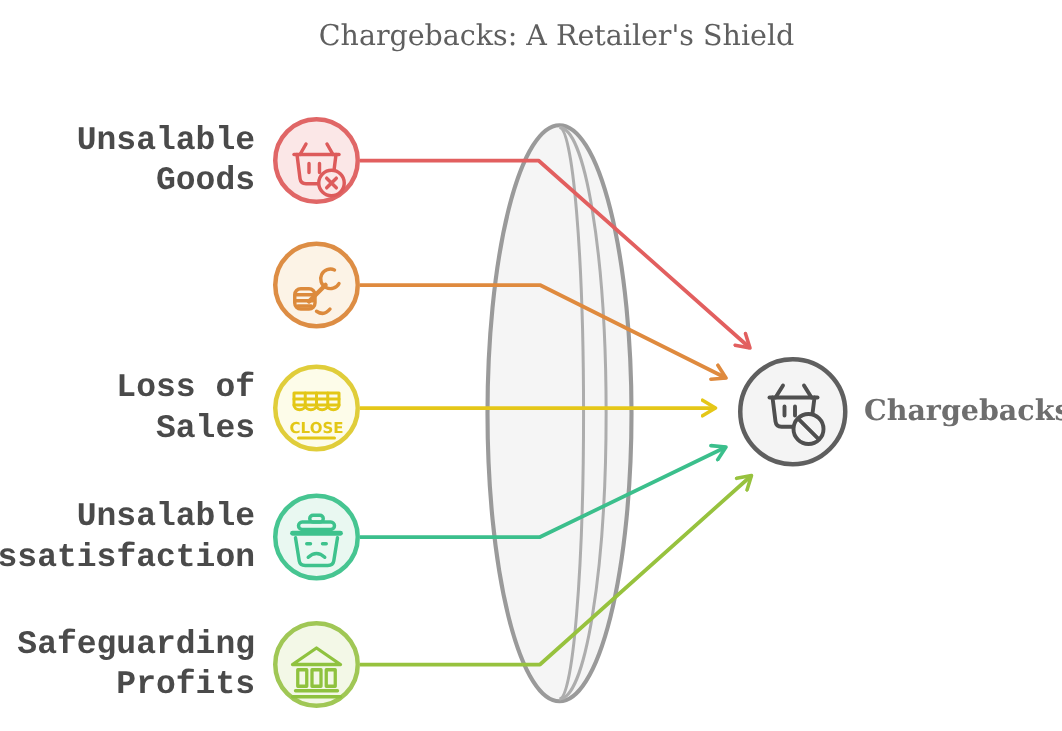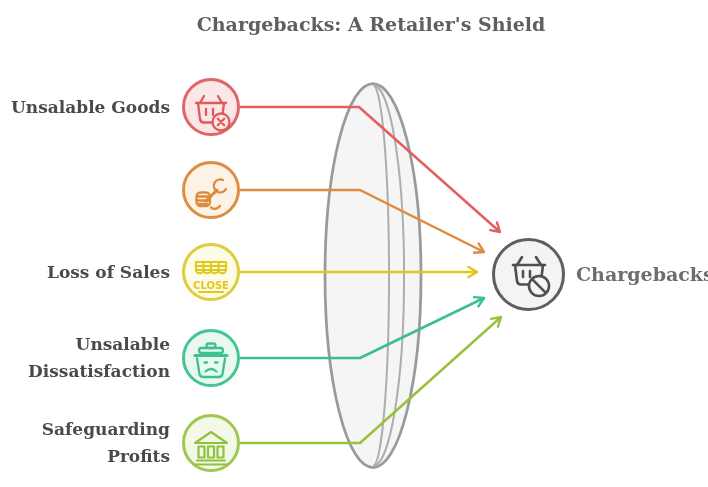--- a/index.html
+++ b/index.html
@@ -1,23 +1,23 @@
 <!DOCTYPE html>
 <html><head>
 <meta charset="utf-8">
 <style>
   html,body{margin:0;padding:0;background:#ffffff;}
   .canvas{position:relative;width:708px;height:487px;background:#ffffff;overflow:hidden;
           font-family:"DejaVu Serif", serif;}
   .title{position:absolute;left:34px;top:13px;width:674px;text-align:center;
-         font-size:19px;font-weight:bold;color:#5f5f5f;}
+         font-size:19px;font-weight:normal;color:#5f5f5f;}
   .layer{position:absolute;left:0;top:0;}
   .src-label{position:absolute;left:8px;width:162px;height:100px;
              display:flex;align-items:center;justify-content:flex-end;
-             text-align:right;font-size:17px;font-weight:bold;color:#4a4a4a;line-height:27px;}
+             text-align:right;font-size:22px;font-weight:bold;color:#4a4a4a;line-height:27px;font-family:Liberation Mono, monospace;}
   .lbl1{top:57px;} .lbl2{top:140px;} .lbl3{top:222px;} .lbl4{top:308px;} .lbl5{top:393px;}
   .icon-circle{position:absolute;left:182px;width:58px;height:58px;border-radius:50%;
                box-sizing:border-box;display:flex;align-items:flex-end;justify-content:center;}
   .ic1{top:78px;border:3px solid #e06666;background:#fbe7e7;}
   .ic2{top:161px;border:3px solid #dd8d44;background:#fcf3e6;}
   .ic3{top:243px;border:3px solid #e0cd3a;background:#fdfce9;}
   .ic4{top:329px;border:3px solid #46c591;background:#e9f8f1;}
   .ic5{top:414px;border:3px solid #a0c755;background:#f3f8e7;}
   .target-circle{position:absolute;left:492px;top:238px;width:73px;height:73px;border-radius:50%;
                  box-sizing:border-box;border:3px solid #5f5f5f;background:#f4f4f4;

